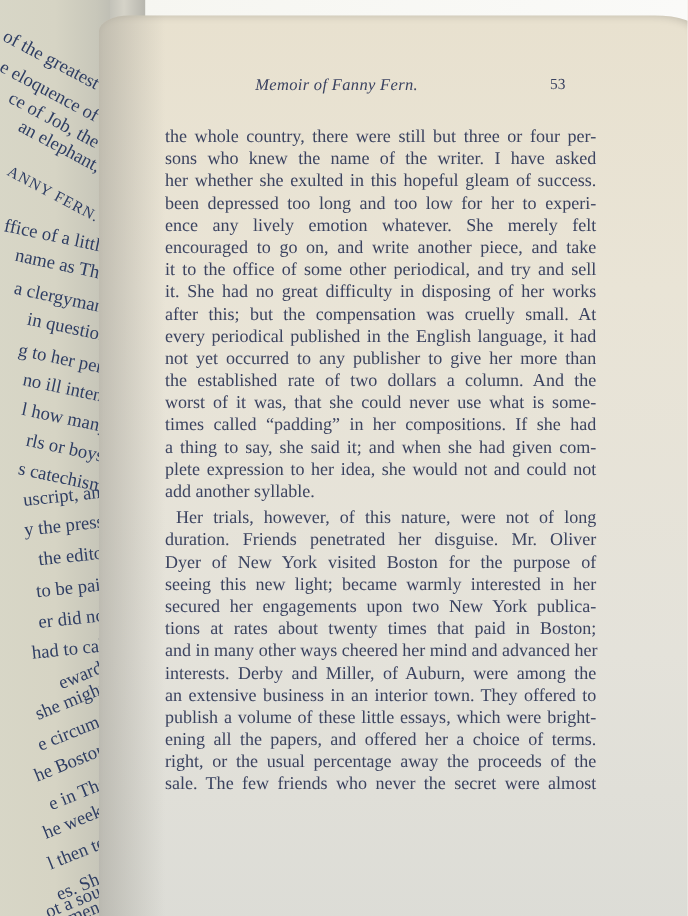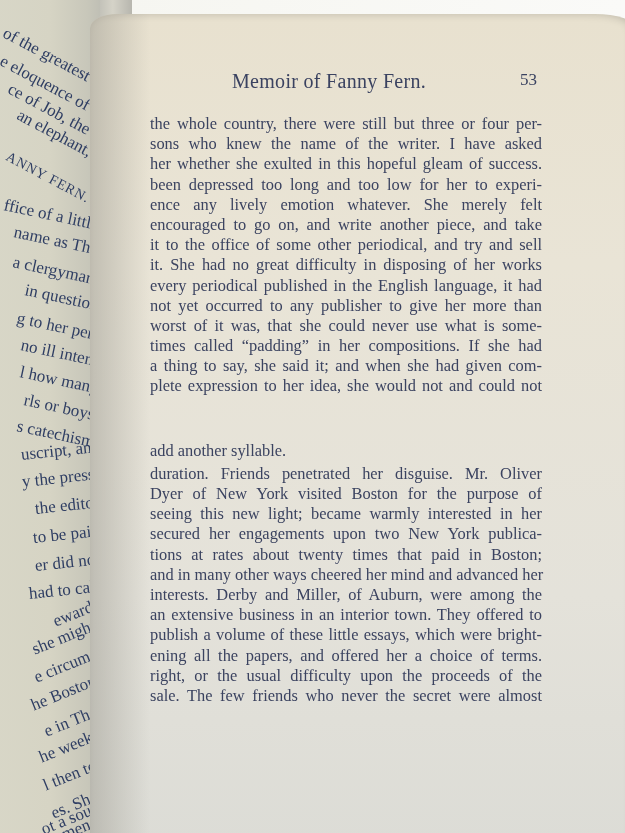--- a/index.html
+++ b/index.html
@@ -41,40 +41,40 @@
   .right-page::before {
     content: ""; position: absolute; left: 0; top: 0; width: 60px; height: 100%;
     background: linear-gradient(90deg, rgba(160,158,148,0.55), rgba(160,158,148,0));
     border-top-left-radius: 28px 14px;
   }
   .running-head {
     position: absolute; top: 70px; left: 232px; width: 320px; height: 24px;
   }
   .running-title {
     position: absolute; left: 0; top: 0;
-    font-family: "Liberation Serif", serif; 
-    font-size: 20px; color: #3a4260; letter-spacing: 0.3px;
+    font-family: "Liberation Serif", serif; font-style: italic;
+    font-size: 15px; color: #3a4260; letter-spacing: 0.3px;
   }
   .page-number {
-    position: absolute; left: 288px; top: 0;
+    position: absolute; left: 268px; top: 0;
     font-family: "Liberation Serif", serif;
-    font-size: 17px; color: #3a4260;
+    font-size: 14px; color: #3a4260;
   }
   .body-text {
     position: absolute; left: 150px; top: 114px; width: 392px;
     color: #3b4360;
     font-family: "Liberation Serif", serif;
     font-size: 16.4px;
   }
   .line {
     height: 20.2px; line-height: 20.2px;
     white-space: nowrap;
     text-align: justify; text-align-last: justify;
   }
-  .line.last { text-align-last: left; margin-top: 44px; }
+  .line.last { text-align-last: left; }
   .line.indent { padding-left: 10px; }
   .para-gap { height: 3px; }
 </style>
 </head>
 <body>
 
 <div class="bg-top"></div>
 
 <div class="left-page">
   <div class="left-lines" id="left-lines">
@@ -122,36 +122,39 @@
 <div class="body-text" id="body-text">
     <div>
       <div class="line">the whole country, there were still but three or four per-</div>
       <div class="line">sons who knew the name of the writer.  I have asked</div>
       <div class="line">her whether she exulted in this hopeful gleam of success.</div>
       <div class="line">been depressed too long and too low for her to experi-</div>
       <div class="line">ence any lively emotion whatever.  She merely felt</div>
       <div class="line">encouraged to go on, and write another piece, and take</div>
       <div class="line">it to the office of some other periodical, and try and sell</div>
       <div class="line">it.  She had no great difficulty in disposing of her works</div>
+      <div class="line">after this; but the compensation was cruelly small.  At</div>
       <div class="line">every periodical published in the English language, it had</div>
       <div class="line">not yet occurred to any publisher to give her more than</div>
+      <div class="line">the established rate of two dollars a column.  And the</div>
       <div class="line">worst of it was, that she could never use what is some-</div>
       <div class="line">times called “padding” in her compositions.  If she had</div>
       <div class="line">a thing to say, she said it; and when she had given com-</div>
       <div class="line">plete expression to her idea, she would not and could not</div>
       <div class="line last">add another syllable.</div>
     </div>
     <div class="para-gap"></div>
     <div>
+      <div class="line indent">Her trials, however, of this nature, were not of long</div>
       <div class="line">duration.  Friends penetrated her disguise.  Mr. Oliver</div>
       <div class="line">Dyer of New York visited Boston for the purpose of</div>
       <div class="line">seeing this new light; became warmly interested in her</div>
       <div class="line">secured her engagements upon two New York publica-</div>
       <div class="line">tions at rates about twenty times that paid in Boston;</div>
       <div class="line">and in many other ways cheered her mind and advanced her</div>
       <div class="line">interests.  Derby and Miller, of Auburn, were among the</div>
       <div class="line">an extensive business in an interior town.  They offered to</div>
       <div class="line">publish a volume of these little essays, which were bright-</div>
       <div class="line">ening all the papers, and offered her a choice of terms.</div>
-      <div class="line">right, or the usual difficulty upon the proceeds of the</div>
+      <div class="line">right, or the usual percentage away the proceeds of the</div>
       <div class="line">sale.  The few friends who never the secret were almost</div>
     </div>
   </div>
 
 </body></html>

